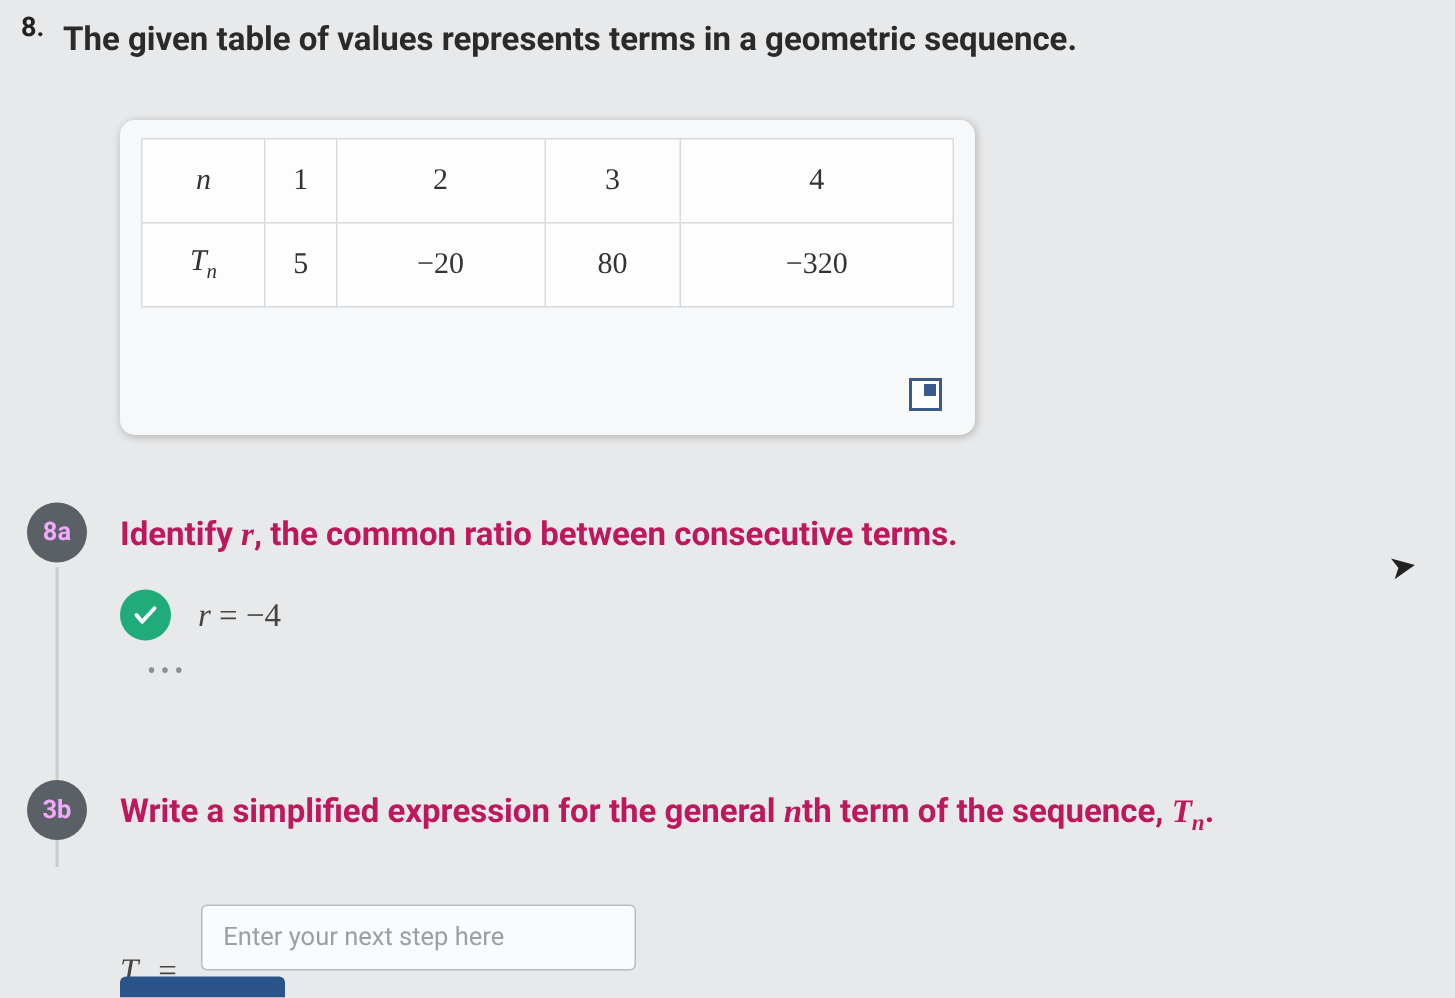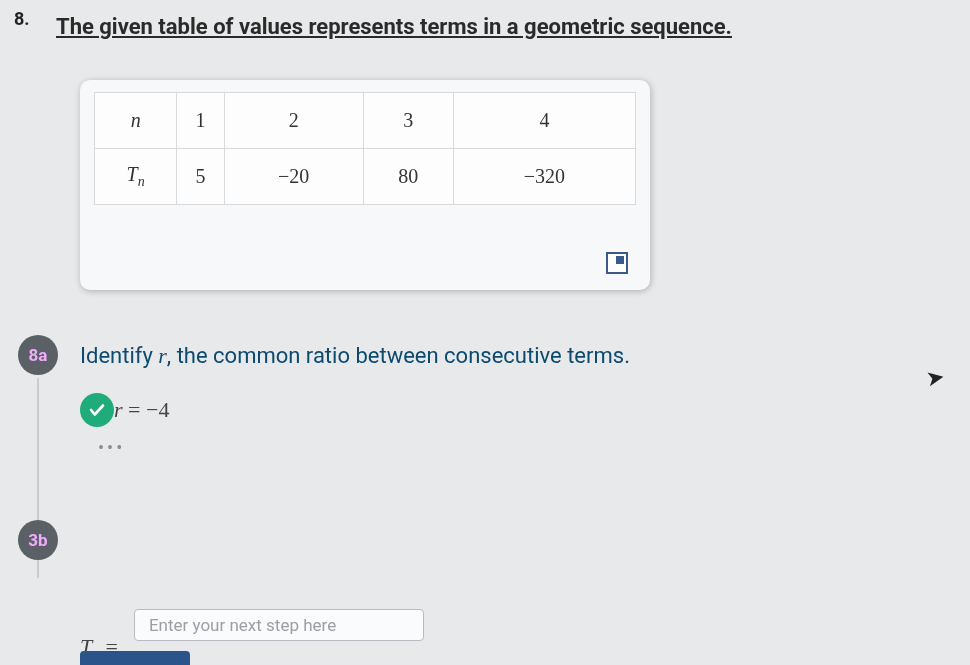--- a/index.html
+++ b/index.html
@@ -16,25 +16,24 @@
     position: absolute;
     top: 8px;
     left: 14px;
     font-weight: 700;
     font-size: 18px;
     color: #222;
   }
   .q-text {
     position: absolute;
     top: 14px;
-    left: 56px;
+    left: 42px;
     font-weight: 700;
     font-size: 22px;
     color: #2a2a2a;
-    text-decoration: underline;
   }
   .table-card {
     position: absolute;
     top: 80px;
     left: 80px;
     width: 570px;
     height: 210px;
     background: #f7f8f9;
     border-radius: 10px;
     box-shadow: 0 2px 6px rgba(0,0,0,0.15), 2px 0 6px rgba(0,0,0,0.1);
@@ -87,33 +86,34 @@
     color: #f0abfc;
     font-weight: 700;
     font-size: 17px;
     display: flex;
     align-items: center;
     justify-content: center;
     flex-shrink: 0;
   }
   .part-row { display: flex; align-items: flex-start; gap: 22px; }
   .part-text {
-    font-weight: 400;
-    font-size: 22px;
-    color: #0c4a6e;
+    font-weight: 700;
+    font-size: 22px;
+    color: #be185d;
     line-height: 1.4;
     padding-top: 6px;
   }
   .ital { font-style: italic; font-family: Georgia, serif; }
 
   .answer-row {
     margin-left: 62px;
     margin-top: 18px;
     display: flex;
     align-items: center;
+    gap: 18px;
   }
   .check {
     width: 34px; height: 34px;
     border-radius: 50%;
     background: #1fab7a;
     display: flex; align-items: center; justify-content: center;
   }
   .check svg { width: 18px; height: 18px; }
   .answer-val {
     font-family: Georgia, serif;
@@ -141,21 +141,21 @@
   }
   .Tn-label {
     font-family: Georgia, serif;
     font-style: italic;
     font-size: 22px;
     color: #444;
     margin-top: 48px;
   }
   .answer-input {
     width: 290px;
-    height: 32px;
+    height: 44px;
     border: 1px solid #b8bcc2;
     border-radius: 4px;
     background: #fafbfc;
     font-size: 17px;
     color: #888;
     padding: 0 14px;
     font-family: inherit;
   }
   .answer-input::placeholder { color: #9aa0a6; }
 
@@ -228,20 +228,23 @@
     </div>
   </div>
   <div class="dots">•••</div>
 </div>
 
 <div class="cursor-icon">➤</div>
 
 <div class="part part-8b">
   <div class="part-row">
     <div class="badge">3b</div>
+    <div class="part-text">
+      <span>Write a simplified expression for the general </span><span class="ital">n</span><span>th term of the sequence, </span><span class="ital">T</span><span class="ital sub">n</span><span>.</span>
+    </div>
   </div>
   <div class="input-row">
     <div class="Tn-label">
       <span>T</span><span class="sub">n</span><span style="font-style:normal"> = </span>
     </div>
     <input class="answer-input" type="text" placeholder="Enter your next step here" style="">
   </div>
 </div>
 
 <div class="btn-stub"></div>

